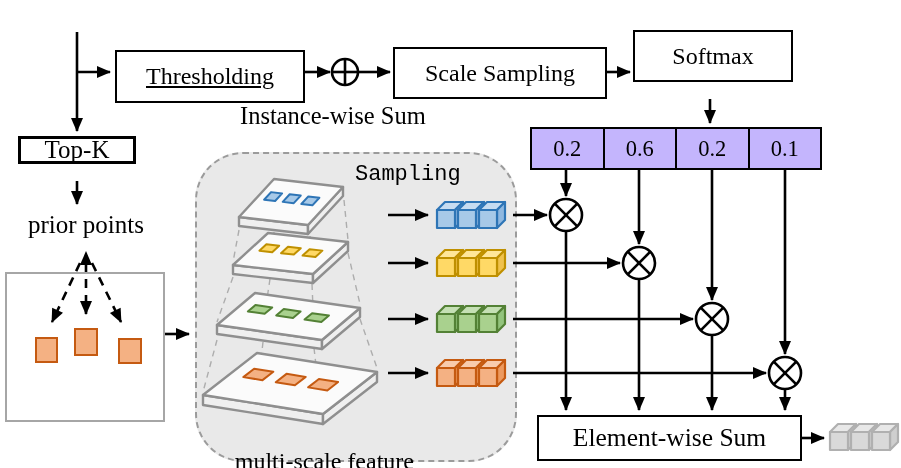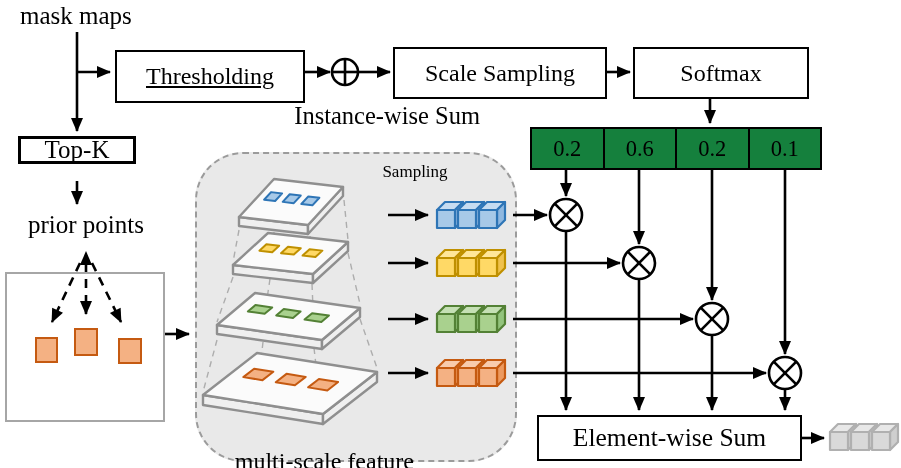--- a/index.html
+++ b/index.html
@@ -10,21 +10,21 @@
   .lbl{position:absolute;white-space:nowrap;}
   .container{position:absolute;left:195px;top:152px;width:322px;height:310px;
              box-sizing:border-box;border:2.6px dashed #9b9b9b;border-radius:48px;
              background:#e9e9e9;}
   .priorbox{position:absolute;left:5px;top:272px;width:160px;height:150px;
             box-sizing:border-box;border:2.6px solid #a6a6a6;background:transparent;}
   .sq{position:absolute;box-sizing:border-box;border:2.6px solid #c55a11;background:#f4b183;}
   .wires{position:absolute;left:0;top:0;z-index:2;}
   .layer2{z-index:3;}
   .weights{position:absolute;left:530px;top:127px;width:292px;height:43px;
-           box-sizing:border-box;border:2.8px solid #000;display:flex;background:#15803d;z-index:3;}
+           box-sizing:border-box;border:2.8px solid #000;display:flex;background:#c4b5fd;z-index:3;}
   .wcell{flex:1;display:flex;align-items:center;justify-content:center;font-size:22.5px;
          border-left:2.8px solid #000;}
   .wcell:first-child{border-left:none;}
   .arr line{stroke:#000;stroke-width:2.6;}
   .dashfan line{stroke:#000;stroke-width:2.6;stroke-dasharray:9 7;}
   .uparrow{stroke:#000;stroke-width:2.6;}
   .frustum line{stroke:#adadad;stroke-width:1.4;stroke-dasharray:6 5;}
   .opnode circle{fill:#fff;stroke:#000;stroke-width:2.6;}
   .opnode line{stroke:#000;stroke-width:2.6;}
 </style>
@@ -208,29 +208,28 @@
       <line x1="700.7" y1="307.7" x2="723.3" y2="330.3"></line>
       <line x1="723.3" y1="307.7" x2="700.7" y2="330.3"></line>
     </g>
     <g class="opnode">
       <circle cx="785" cy="373" r="16"></circle>
       <line x1="773.7" y1="361.7" x2="796.3" y2="384.3"></line>
       <line x1="796.3" y1="361.7" x2="773.7" y2="384.3"></line>
     </g>
   </svg>
 
-  <div class="lbl layer2" style="left:20px;top:2px;font-size:25px;">mask maps</div>
-  <div class="lbl layer2" style="left:240px;top:102px;width:240px;text-align:right;font-size:24.5px;">Instance-wise Sum</div>
-  <div class="lbl layer2" style="left:355px;top:162px;width:120px;text-align:center;font-size:17px;">Sampling</div>
+  <div class="lbl layer2" style="left:240px;top:102px;width:240px;text-align:left;font-size:24.5px;">Instance-wise Sum</div>
+  <div class="lbl layer2" style="left:355px;top:162px;width:120px;font-size:22px;font-family:Liberation Mono, monospace;">Sampling</div>
   <div class="lbl layer2" style="left:10px;top:211px;width:152px;text-align:center;font-size:25px;">prior points</div>
   <div class="lbl layer2" style="left:196px;top:408px;width:218px;text-align:right;font-size:24px;margin-top:40px;">multi-scale feature</div>
 
   <div class="box layer2" style="left:115px;top:50px;width:190px;height:53px;text-decoration:underline;">Thresholding</div>
   <div class="box layer2" style="left:393px;top:47px;width:214px;height:52px;">Scale Sampling</div>
-  <div class="box layer2" style="left:633px;top:47px;width:176px;height:52px;">Softmax</div>
+  <div class="box layer2" style="left:633px;top:30px;width:160px;height:52px;">Softmax</div>
   <div class="box layer2" style="left:18px;top:136px;width:118px;height:28px;border-width:3px;font-size:25px;">Top-K</div>
   <div class="box layer2" style="left:537px;top:415px;width:265px;height:46px;font-size:25.5px;">Element-wise Sum</div>
 
   <div class="weights">
     <div class="wcell">0.2</div>
     <div class="wcell">0.6</div>
     <div class="wcell">0.2</div>
     <div class="wcell">0.1</div>
   </div>
 

